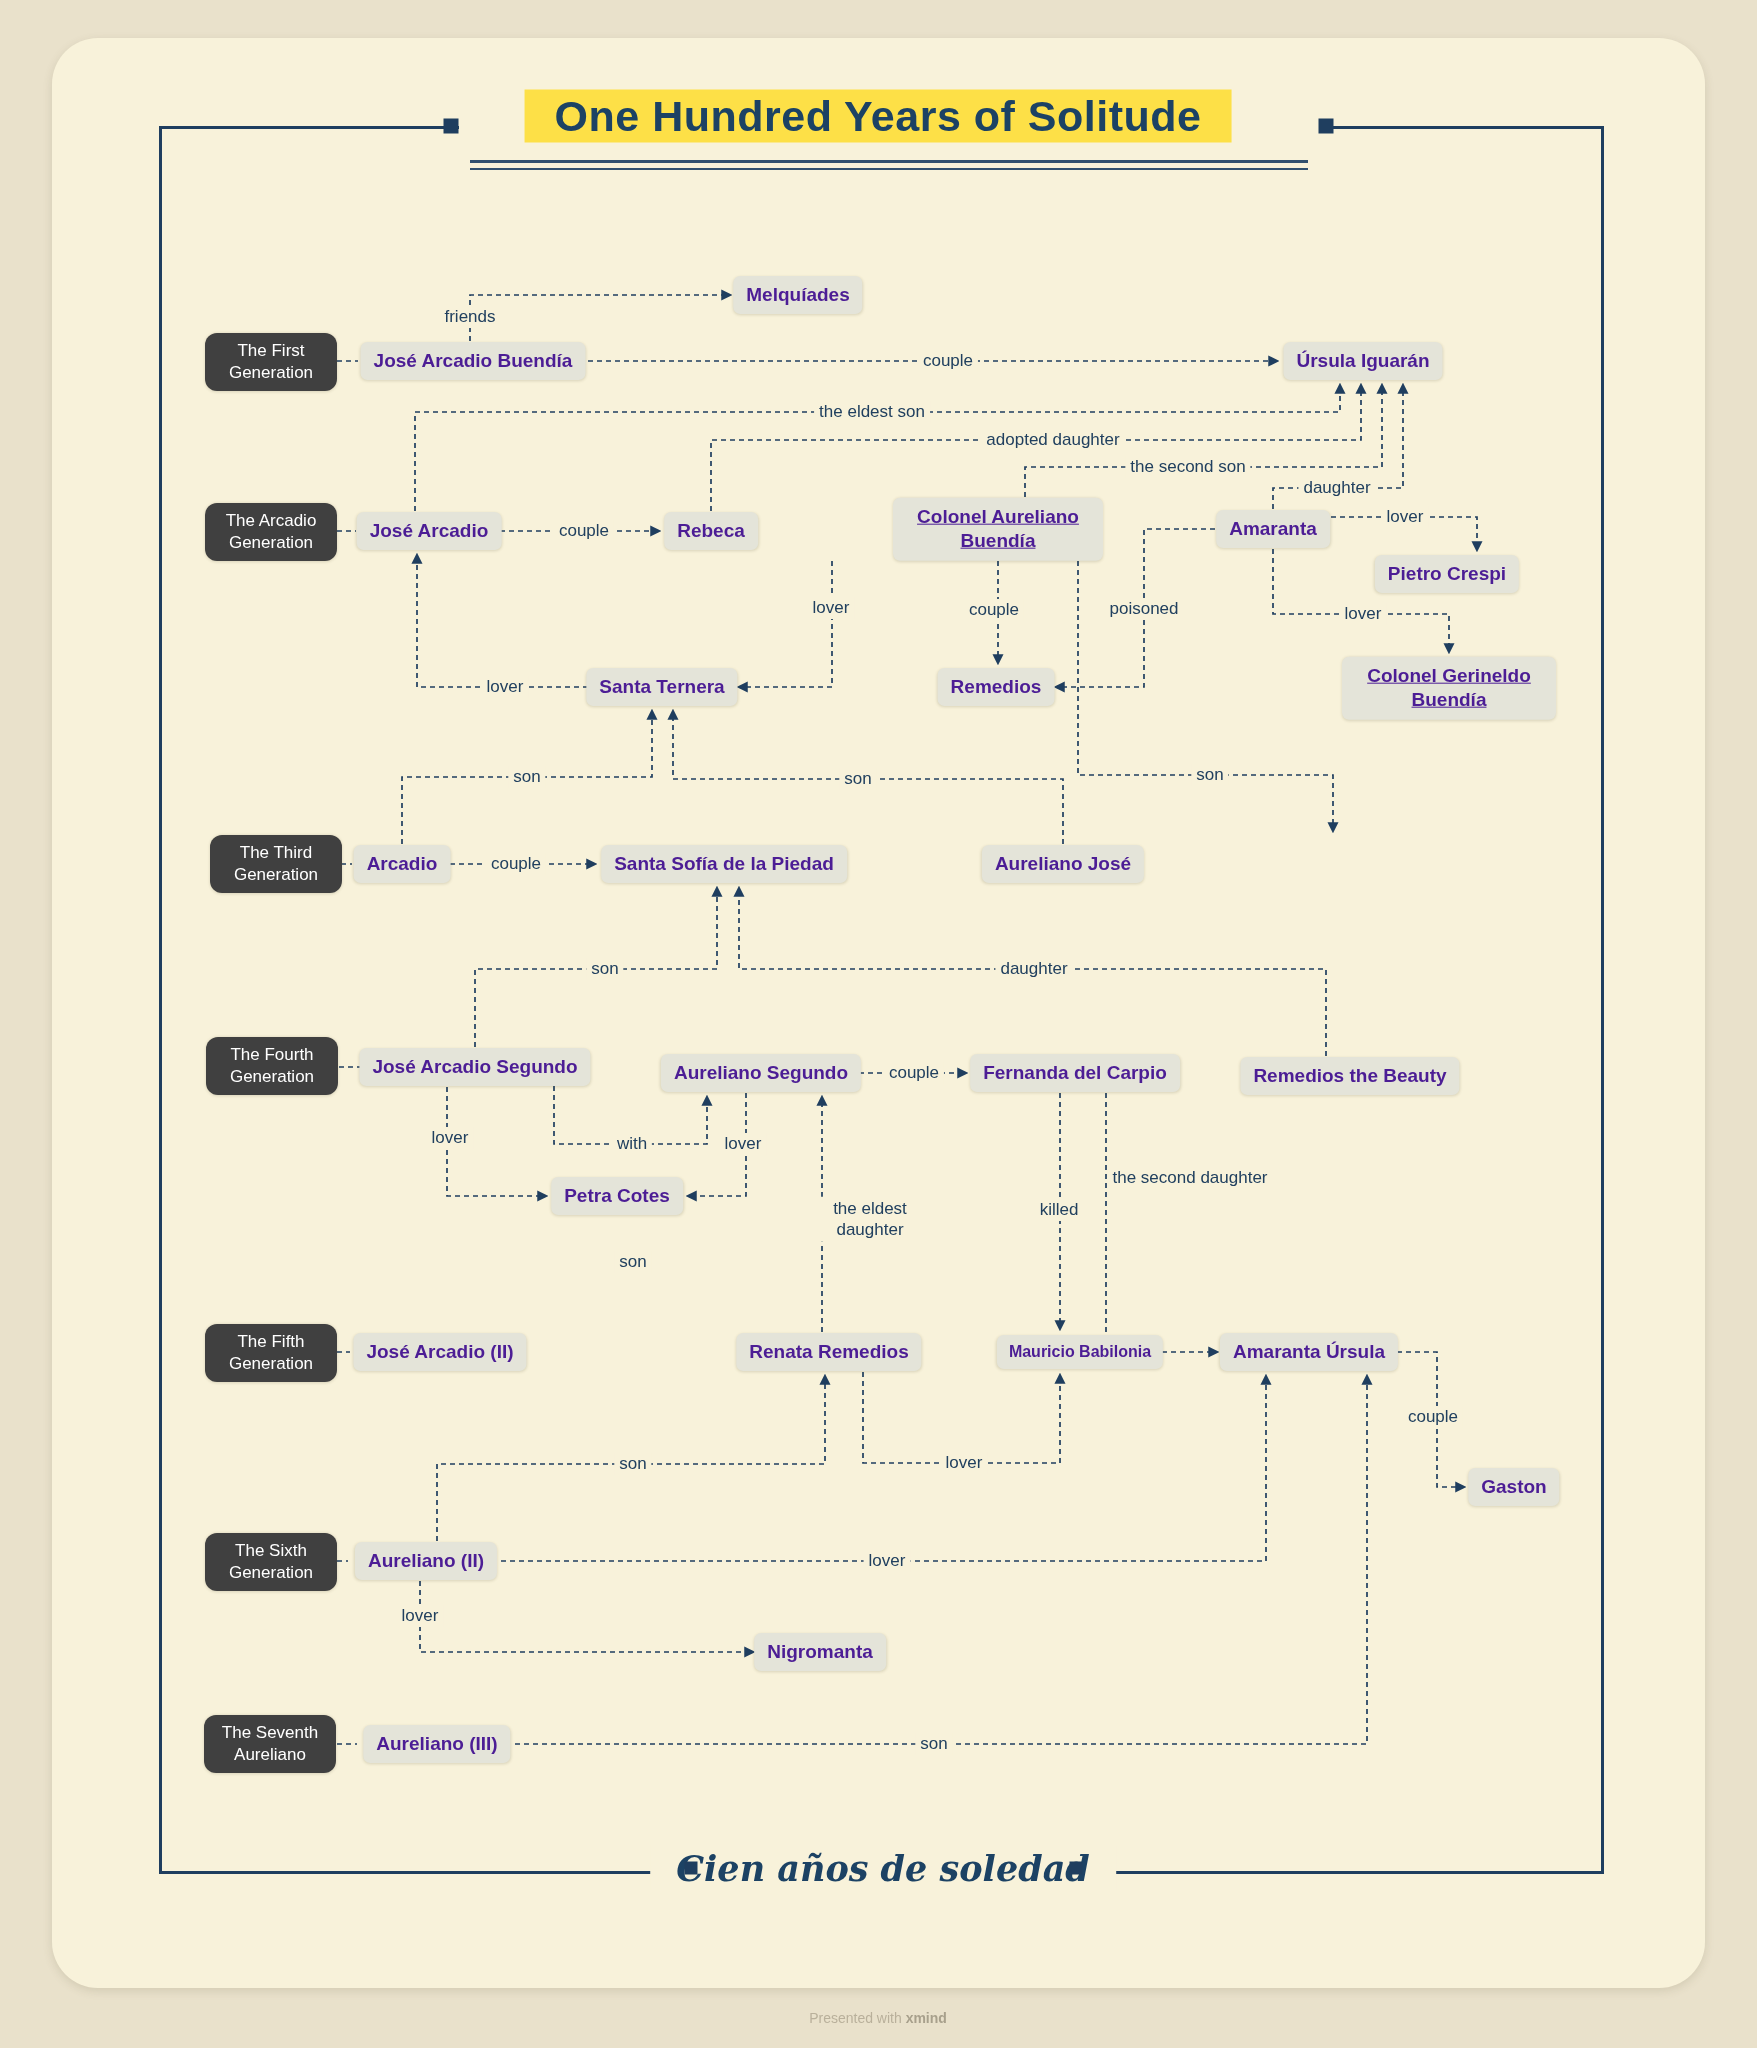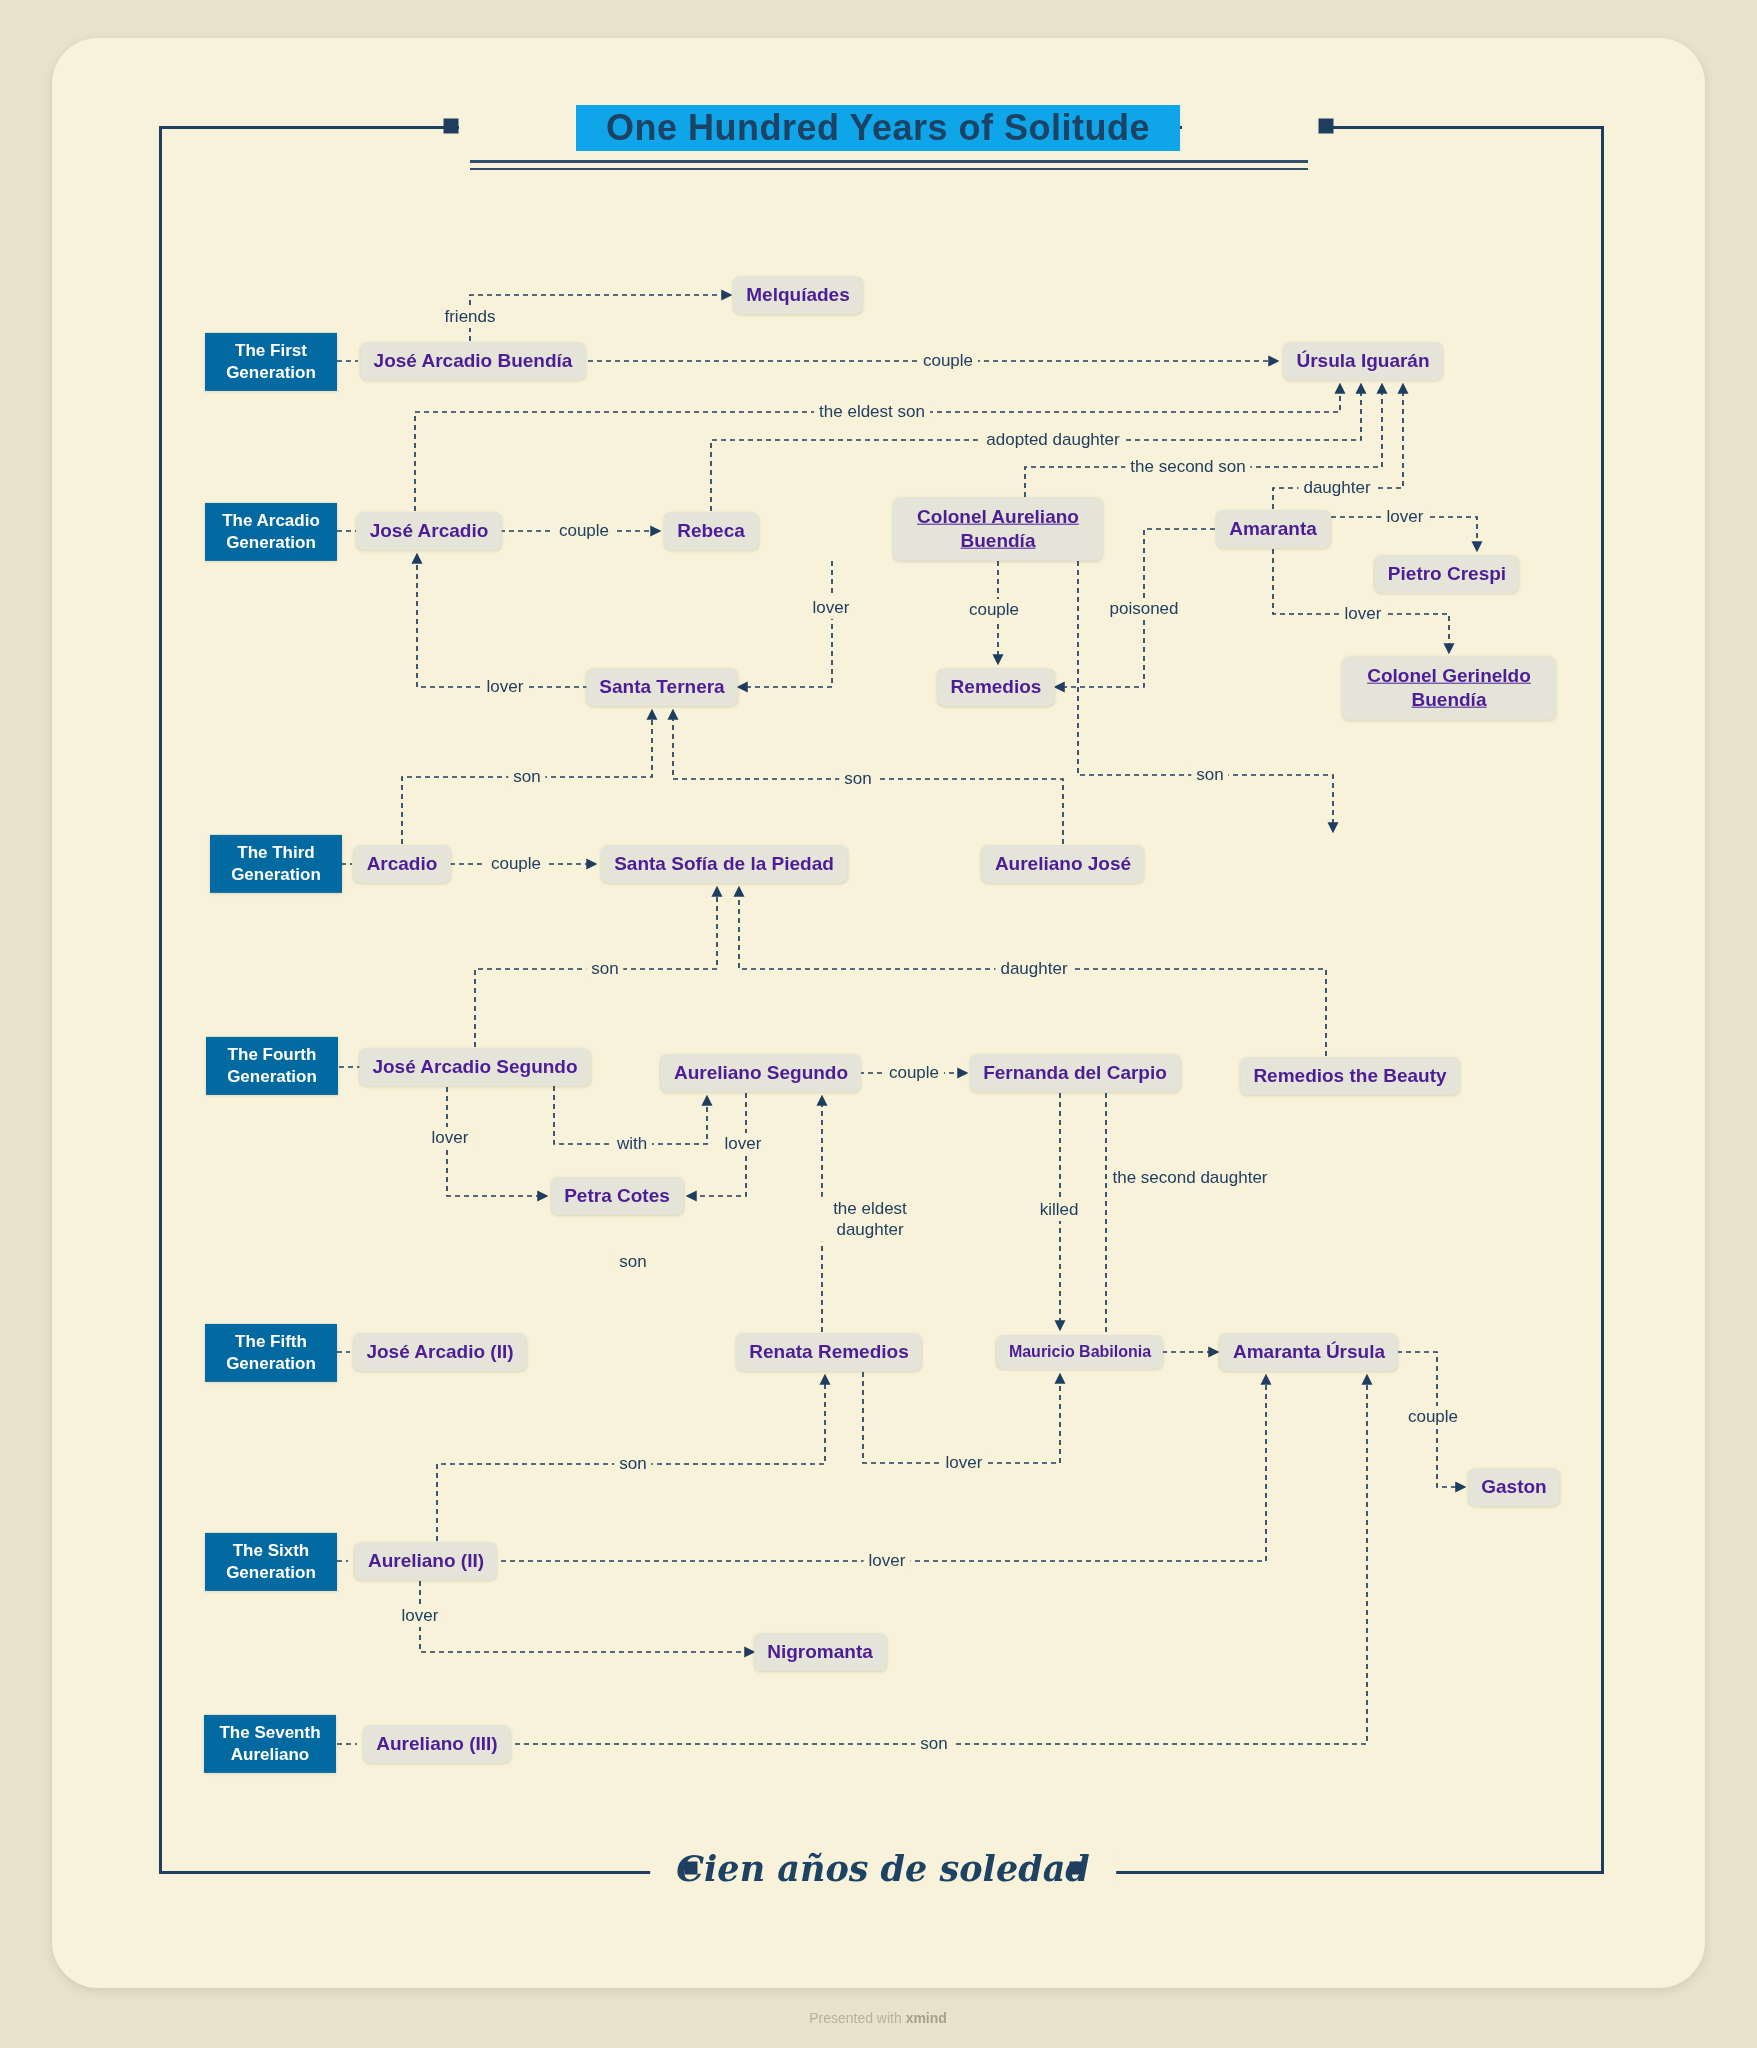--- a/index.html
+++ b/index.html
@@ -3,31 +3,31 @@
 <meta charset="utf-8">
 <style>
   html,body{margin:0;padding:0;background:#e9e1cb;}
   .page{position:relative;width:1757px;height:2048px;background:#e9e1cb;font-family:"Liberation Sans",sans-serif;overflow:hidden;}
   .card{position:absolute;left:52px;top:38px;width:1653px;height:1950px;background:#f8f2da;border-radius:46px;box-shadow:0 3px 10px rgba(90,80,50,.15);}
   .frame{position:absolute;left:159px;top:126px;width:1439px;height:1742px;border:3px solid #1f3e5f;z-index:0;}
   .svg-layer{position:absolute;left:0;top:0;z-index:1;}
   .rel{stroke:#1f3e5f;stroke-width:1.7;fill:none;stroke-dasharray:5 4;marker-end:url(#arw);}
   .plain{stroke:#1f3e5f;stroke-width:1.7;fill:none;stroke-dasharray:5 4;}
   .mask{position:absolute;background:#f8f2da;z-index:2;}
-  .title{position:absolute;left:878px;top:128px;transform:translate(-50%,-50%);background:#0ea5e9;padding:2px 30px;font-size:36px;font-weight:bold;color:#1c4264;white-space:nowrap;z-index:4;letter-spacing:.5px;}
+  .title{position:absolute;left:878px;top:116px;transform:translate(-50%,-50%);background:#fde047;padding:2px 30px;font-size:43px;font-weight:bold;color:#1c4264;white-space:nowrap;z-index:4;letter-spacing:.5px;}
   .underline{position:absolute;left:470px;top:160px;width:838px;height:5px;border-top:3px solid #31506e;border-bottom:2px solid #31506e;z-index:3;}
   .sq{position:absolute;width:15px;height:15px;background:#1f3e5f;transform:translate(-50%,-50%);z-index:5;}
   .sq.small{width:13px;height:13px;}
   .script-title{position:absolute;left:883px;top:1868px;transform:translate(-50%,-50%);background:#f8f2da;padding:2px 26px;font-family:"DejaVu Serif",serif;font-style:italic;font-weight:bold;font-size:35px;color:#1c4264;white-space:nowrap;z-index:4;}
   .presented{position:absolute;left:878px;top:2018px;transform:translate(-50%,-50%);font-size:14px;color:#b9b09b;z-index:4;white-space:nowrap;}
   .presented b{color:#a8a08c;}
   .node{position:absolute;transform:translate(-50%,-50%);background:#e4e4d9;color:#4c1d95;font-weight:600;font-size:19px;padding:8px 13px;border-radius:7px;white-space:nowrap;text-align:center;z-index:3;box-shadow:0 1px 3px rgba(80,70,40,.18);}
   .node.wrap{white-space:normal;line-height:1.28;padding:7px 16px;text-decoration:underline;}
   .node.small{font-size:16px;padding:8px 12px;}
-  .gen{position:absolute;transform:translate(-50%,-50%);background:#0369a1;color:#ffffff;font-weight:bold;font-size:17px;line-height:1.3;text-align:center;padding:7px 8px;border-radius:0;width:116px;z-index:3;box-shadow:0 1px 3px rgba(80,70,40,.18);}
+  .gen{position:absolute;transform:translate(-50%,-50%);background:#404040;color:#ffffff;font-weight:normal;font-size:17px;line-height:1.3;text-align:center;padding:7px 8px;border-radius:12px;width:116px;z-index:3;box-shadow:0 1px 3px rgba(80,70,40,.18);}
   .elabel{position:absolute;transform:translate(-50%,-50%);background:#f8f2da;color:#21405f;font-size:17px;padding:1px 5px;white-space:nowrap;z-index:2;}
   .elabel.two{white-space:normal;width:100px;text-align:center;line-height:1.25;}
 </style>
 </head>
 <body>
 
 <div class="page">
   <div class="card"></div>
   <div class="frame"></div>
 

